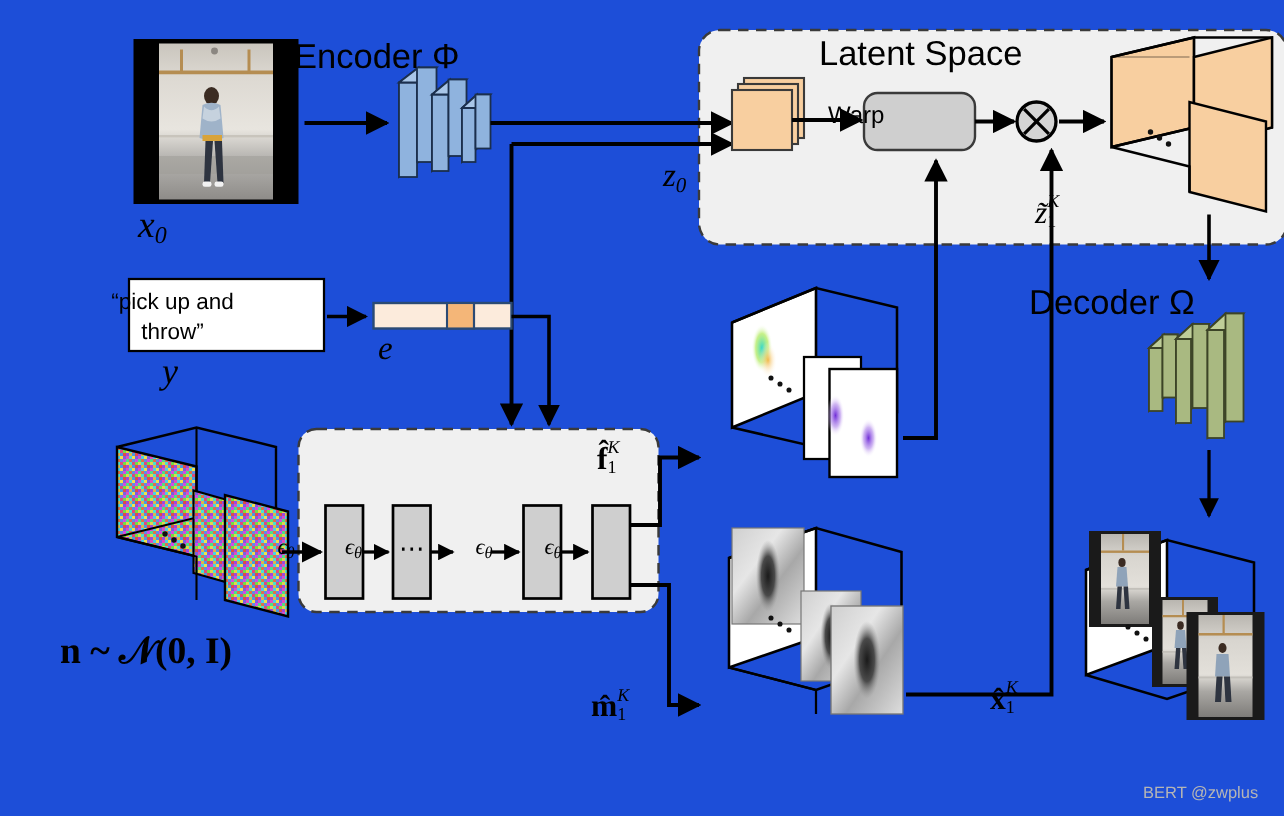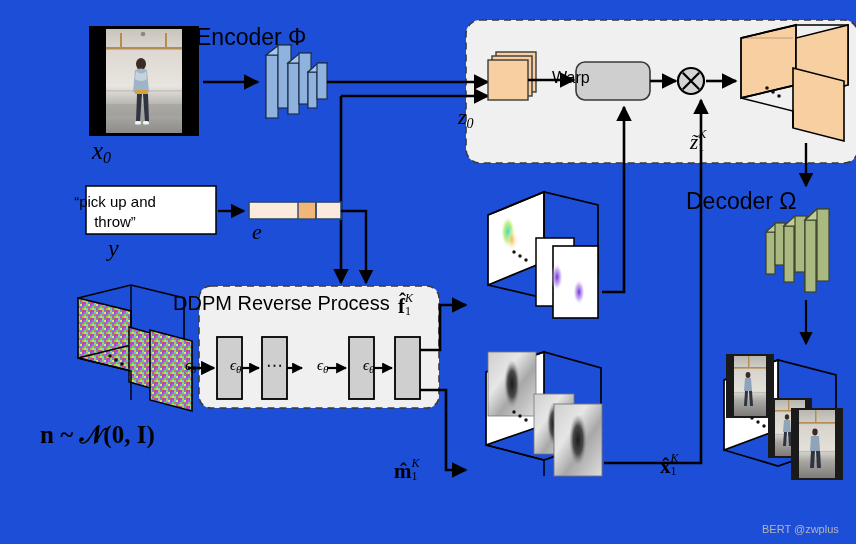--- a/index.html
+++ b/index.html
@@ -323,22 +323,23 @@
       <circle cx="728" cy="426" r="1.7" fill="#111"></circle>
     </g>
   </svg>
 
   <div class="lbl panel-title" style="left:196px;top:26px;font-size:23px;">Encoder Φ</div>
 
   <div class="lbl" style="left:92px;top:138px;font-size:25px;">
     <span class="serif-it">x</span><span class="serif-it" style="font-size:16px;vertical-align:-4px;">0</span>
   </div>
 
-
-  <div class="lbl" style="left:458px;top:106px;font-size:22px;">
+  <div class="lbl panel-title" style="left:546px;top:24px;font-size:23px;">Latent Space</div>
+
+  <div class="lbl" style="left:442px;top:106px;font-size:22px;">
     <span class="serif-it">z</span><span class="serif-it" style="font-size:14px;vertical-align:-4px;">0</span>
   </div>
 
   <div class="lbl panel-title" style="left:552px;top:70px;font-size:16px;">Warp</div>
 
   <div class="lbl" style="left:690px;top:128px;font-size:21px;">
     <span class="serif-it">z̃</span><span style="display:inline-block;vertical-align:-2px;font-size:12px;line-height:1.05;text-align:left;font-family:'Liberation Serif',serif;">
       <span style="display:block;font-style:italic;">K</span>
       <span style="display:block;">1</span>
     </span>
@@ -348,21 +349,20 @@
 
   <div class="lbl" style="left:54px;top:192px;width:122px;font-size:15px;text-align:center;line-height:1.35;white-space:normal;">
     <span>“pick up and throw”</span>
   </div>
 
   <div class="lbl serif-it" style="left:108px;top:236px;font-size:24px;">y</div>
 
 
   <div class="lbl serif-it" style="left:252px;top:221px;font-size:22px;">e</div>
 
-  <div class="lbl panel-title" style="left:173px;top:293px;font-size:20px;">DDPM Reverse Process</div>
 
   <div class="lbl" style="left:185px;top:357px;font-size:15px;">
     <span class="serif-it">ϵ</span><span class="serif-it" style="font-size:11px;vertical-align:-3px;">θ</span>
   </div>
   <div class="lbl" style="left:230px;top:357px;font-size:15px;">
     <span class="serif-it">ϵ</span><span class="serif-it" style="font-size:11px;vertical-align:-3px;">θ</span>
   </div>
   <div class="lbl" style="left:317px;top:357px;font-size:15px;">
     <span class="serif-it">ϵ</span><span class="serif-it" style="font-size:11px;vertical-align:-3px;">θ</span>
   </div>

